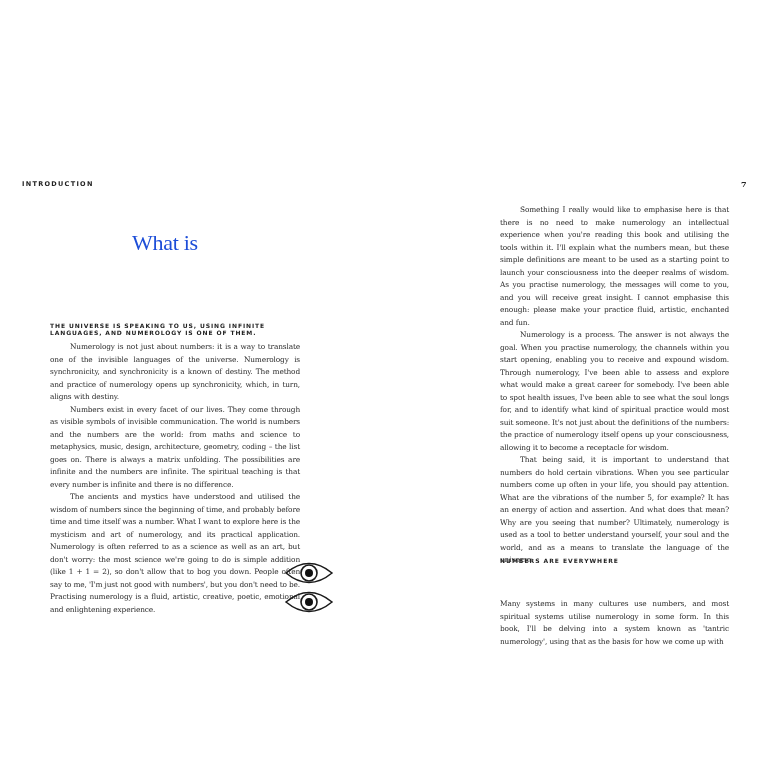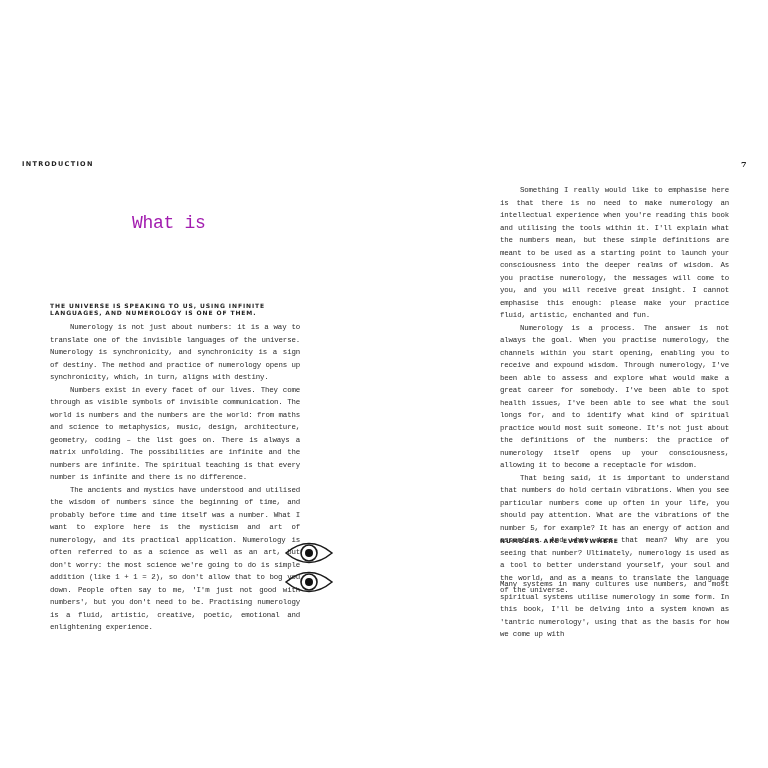--- a/index.html
+++ b/index.html
@@ -1,42 +1,42 @@
 <!DOCTYPE html>
 <html><head>
 <meta charset="utf-8">
 <style>
   html, body { margin: 0; padding: 0; background: #ffffff; }
   body { width: 768px; height: 768px; position: relative; overflow: hidden; color: #1e1e1e; }
-  .spread { position: absolute; inset: 0; background: #ffffff; }
+  .spread { position: absolute; inset: 0; background: #ffffff; margin-top: 20px; }
   .running-head {
     position: absolute; top: 160px; left: 22px;
     font-family: "DejaVu Sans", sans-serif; font-size: 6.5px; letter-spacing: 1.3px;
     font-weight: bold; color: #222;
   }
   .folio {
     position: absolute; top: 159px; left: 741px;
     font-family: "DejaVu Serif", serif; font-size: 8px; font-weight: bold; color: #222;
   }
   .title {
     position: absolute; top: 209px; left: 132px; margin: 0;
-    font-family: Liberation Mono, monospace; font-weight: normal; font-size: 18px; line-height: 28px;
-    color: #a21caf; letter-spacing: -0.3px;
+    font-family: Liberation Serif, serif; font-weight: normal; font-size: 22px; line-height: 28px;
+    color: #1d4ed8; letter-spacing: -0.3px;
   }
   .subhead {
     position: absolute; top: 302px; left: 50px; width: 260px; margin: 0;
     font-family: "DejaVu Sans", sans-serif; font-size: 6px; line-height: 7.3px;
     letter-spacing: 0.9px; font-weight: bold; text-transform: uppercase; color: #1e1e1e;
   }
   .body-col {
     position: absolute;
     font-family: "DejaVu Serif", serif; font-size: 7.4px; line-height: 12.5px;
     color: #2a2a2a; text-align: justify; letter-spacing: -0.15px;
   }
-  .body-col p { margin: 0; text-indent: 20px; font-family: Liberation Mono, monospace; }
+  .body-col p { margin: 0; text-indent: 20px; }
   .left-body { top: 321px; left: 50px; width: 250px; }
   .right-body { top: 184px; left: 500px; width: 229px; }
   .right-body-2 { top: 578px; left: 500px; width: 229px; }
   .right-body-2 p { text-indent: 0; }
   .section-head {
     position: absolute; top: 537px; left: 500px; margin: 0;
     font-family: "DejaVu Sans", sans-serif; font-size: 6px; letter-spacing: 1px;
     font-weight: bold; color: #1e1e1e; text-transform: uppercase;
   }
   .eyes { position: absolute; top: 538px; left: 283px; width: 52px; height: 60px; }
@@ -49,21 +49,21 @@
   <div>
     <div class="running-head">INTRODUCTION</div>
 
     <h1 class="title">
       <span>What is</span><br>
     </h1>
 
     <p class="subhead">The universe is speaking to us, using infinite languages, and numerology is one of them.</p>
 
     <div class="body-col left-body">
-      <p>Numerology is not just about numbers: it is a way to translate one of the invisible languages of the universe. Numerology is synchronicity, and synchronicity is a sign of destiny. The method and practice of numerology opens up synchronicity, which, in turn, aligns with destiny.</p>
+      <p>Numerology is not just about numbers: it is a way to translate one of the invisible languages of the universe. Numerology is synchronicity, and synchronicity is a known of destiny. The method and practice of numerology opens up synchronicity, which, in turn, aligns with destiny.</p>
       <p>Numbers exist in every facet of our lives. They come through as visible symbols of invisible communication. The world is numbers and the numbers are the world: from maths and science to metaphysics, music, design, architecture, geometry, coding – the list goes on. There is always a matrix unfolding. The possibilities are infinite and the numbers are infinite. The spiritual teaching is that every number is infinite and there is no difference.</p>
       <p>The ancients and mystics have understood and utilised the wisdom of numbers since the beginning of time, and probably before time and time itself was a number. What I want to explore here is the mysticism and art of numerology, and its practical application. Numerology is often referred to as a science as well as an art, but don't worry: the most science we're going to do is simple addition (like 1 + 1 = 2), so don't allow that to bog you down. People often say to me, 'I'm just not good with numbers', but you don't need to be. Practising numerology is a fluid, artistic, creative, poetic, emotional and enlightening experience.</p>
     </div>
 
     <div class="eyes">
       <svg width="52" height="60" viewBox="0 0 52 60" xmlns="http://www.w3.org/2000/svg">
         <g fill="none" stroke="#1a1a1a" stroke-width="1.6">
           <path d="M3 15 Q26 -4 49 15 Q26 34 3 15 Z"></path>
           <circle cx="26" cy="15" r="8"></circle>
           <path d="M3 44 Q26 25 49 44 Q26 63 3 44 Z"></path>

